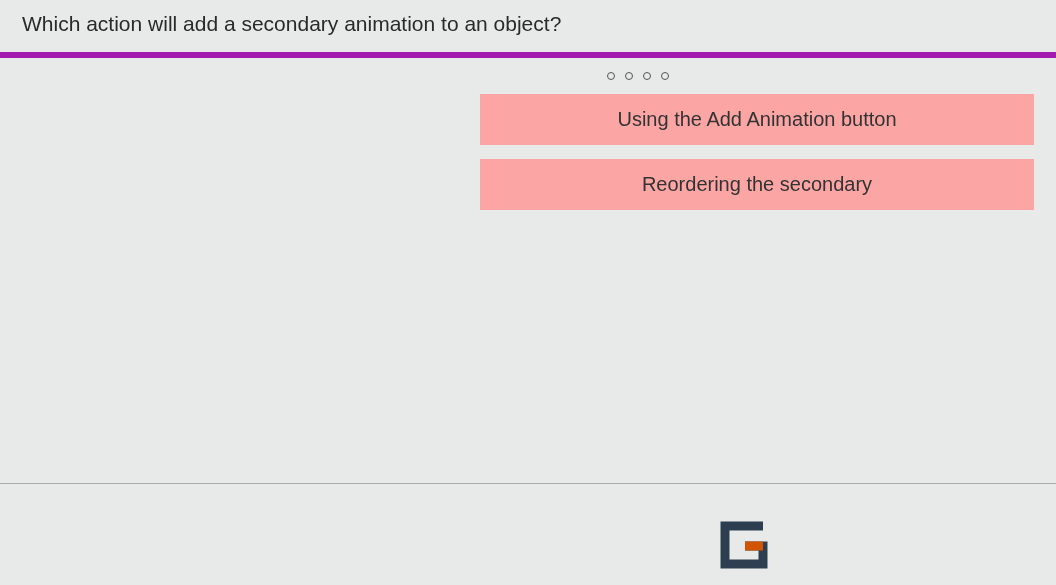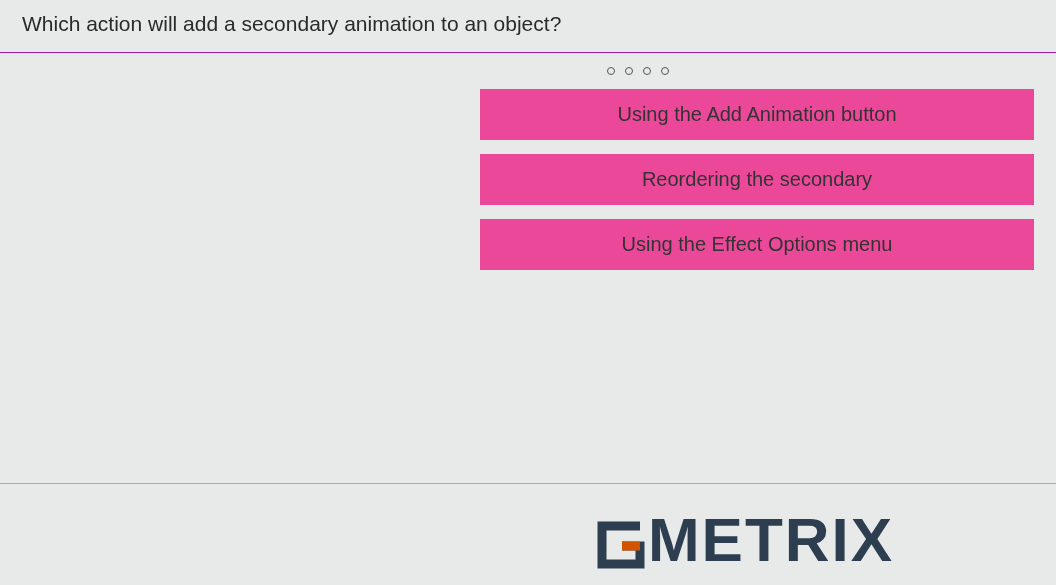--- a/index.html
+++ b/index.html
@@ -10,21 +10,21 @@
     body {
       font-family: 'Segoe UI', Tahoma, Geneva, Verdana, sans-serif;
       background: #e8eae9;
       width: 1056px;
       height: 585px;
       overflow: hidden;
       position: relative;
     }
     .question-header {
       padding: 12px 22px 16px 22px;
-      border-bottom: 1px solid #a21caf;
+      border-bottom: 6px solid #a21caf;
     }
     .question-text {
       font-size: 21px;
       color: #2a2a2a;
       font-weight: 400;
     }
     .dots-container {
       display: flex;
       justify-content: center;
       gap: 10px;
@@ -40,21 +40,21 @@
     }
     .answers-container {
       margin-left: 480px;
       margin-right: 22px;
       display: flex;
       flex-direction: column;
       gap: 14px;
       padding-top: 6px;
     }
     .answer-option {
-      background: #ec4899;
+      background: #fca5a5;
       padding: 14px 12px;
       text-align: center;
       font-size: 20px;
       color: #333;
       cursor: pointer;
     }
     .footer-space {
       position: absolute;
       bottom: 0;
       left: 0;
@@ -93,28 +93,24 @@
   <div class="dot"></div>
 </div>
 
 <div class="answers-container">
   <div class="answer-option">
     <span>Using the Add Animation button</span>
   </div>
   <div class="answer-option">
     <span>Reordering the secondary</span>
   </div>
-  <div class="answer-option">
-    <span>Using the Effect Options menu</span>
-  </div>
 </div>
 
 <div class="footer-space">
   <div class="logo">
     <span class="logo-g">
       <svg width="58" height="58" viewBox="0 0 58 58" style="vertical-align: middle; margin-right: -2px;">
         <path d="M 48 10 L 10 10 L 10 48 L 48 48 L 48 30 L 30 30" stroke="#2c3e50" stroke-width="9" fill="none" stroke-linecap="butt"></path>
         <line x1="30" y1="30" x2="48" y2="30" stroke="#d35400" stroke-width="9"></line>
       </svg>
     </span>
-      <span>METRIX</span>
   </div>
 </div>
 
 </body></html>

